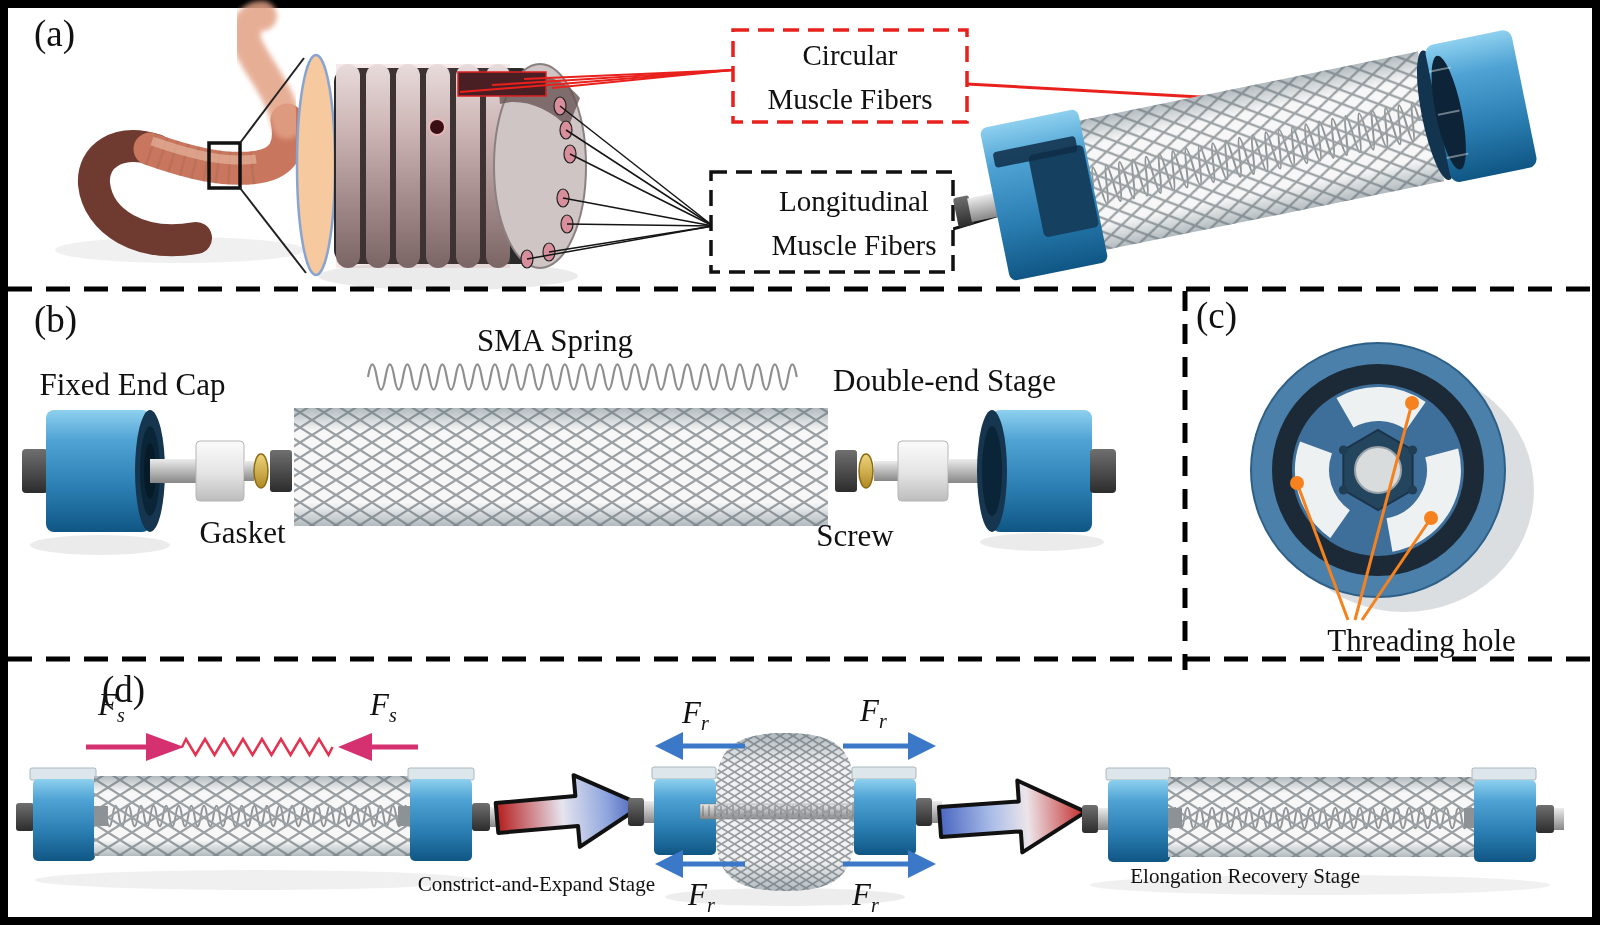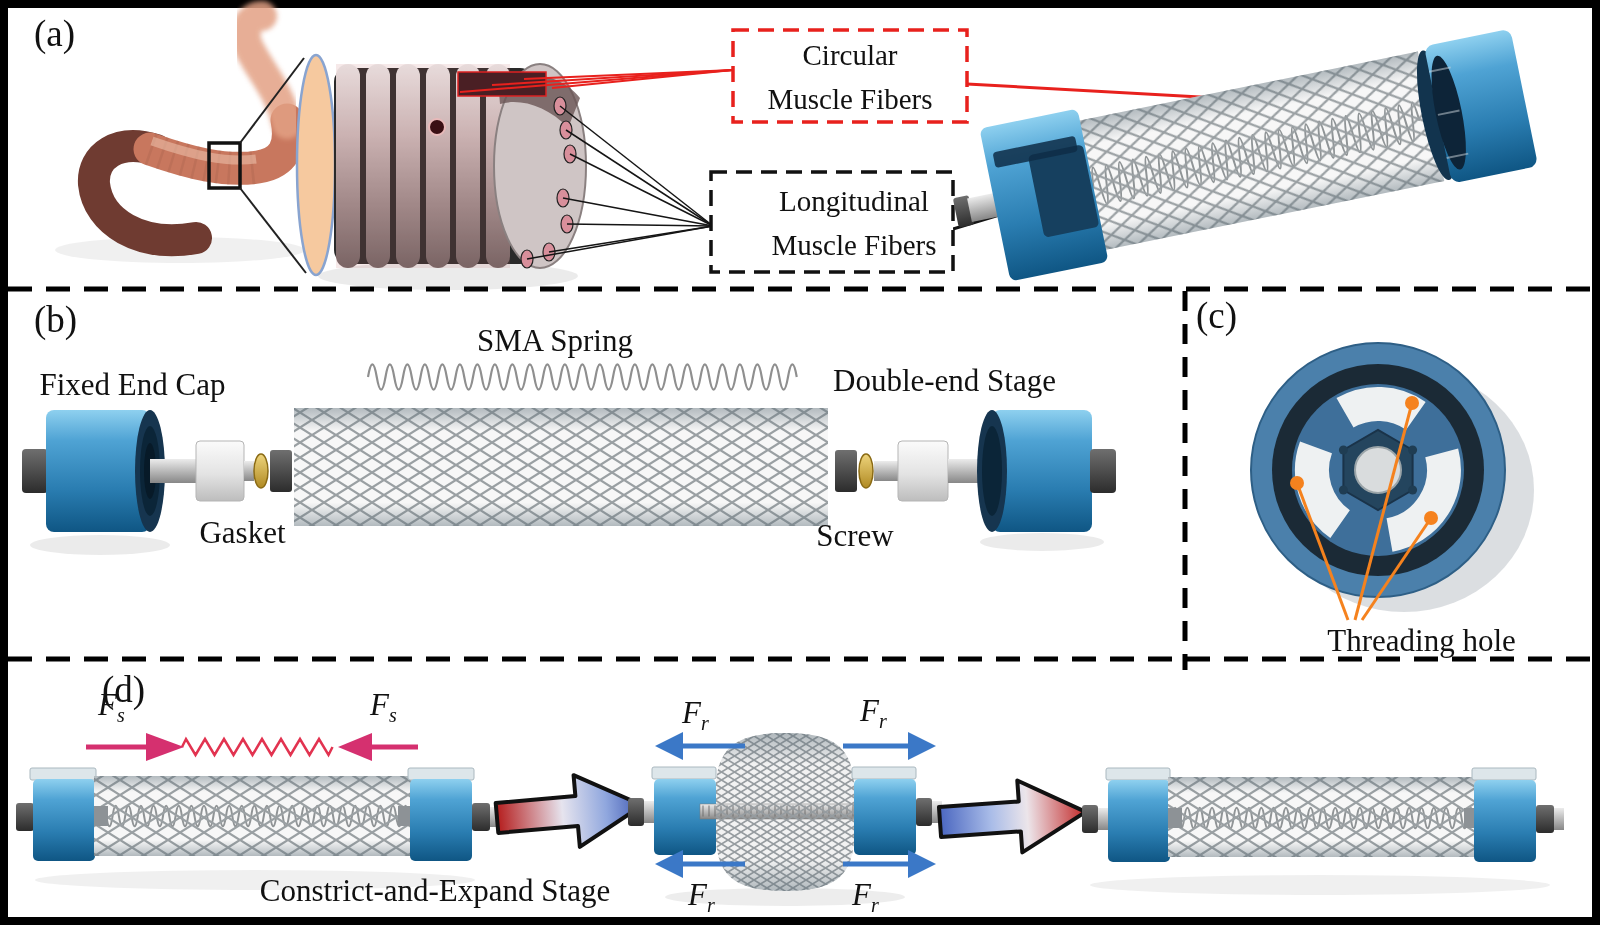--- a/index.html
+++ b/index.html
@@ -6,21 +6,21 @@
   .stage{position:relative;width:1600px;height:925px;background:#fff;overflow:hidden;
          font-family:"Liberation Serif",serif;color:#111;}
   .stage svg{position:absolute;left:0;top:0;}
   .txt{position:absolute;z-index:5;color:#111;line-height:1.2;white-space:nowrap;}
   .tag{font-size:37px;}
   .lbl{font-size:31px;}
   .ctr{text-align:center;white-space:normal;}
   .boxtxt{font-size:29px;line-height:1.5;text-align:center;white-space:normal;}
   .flabel{font-size:31px;font-style:italic;}
   .flabel sub{font-size:20px;font-style:italic;}
-  .stagecap{font-size:31px;text-align:center;white-space:nowrap;}
+  .stagecap{font-size:21px;text-align:right;white-space:nowrap;}
 </style>
 </head>
 <body>
 
 <div class="stage">
 
 <svg width="1600" height="925" viewBox="0 0 1600 925">
   <defs>
     <linearGradient id="capG" x1="0" y1="0" x2="0" y2="1">
       <stop offset="0" stop-color="#8ed0ef"></stop>
@@ -343,14 +343,15 @@
 <div class="txt lbl ctr" style="left:1294px;top:622px;width:255px;">Threading hole</div>
 
 <div class="txt tag" style="left:102px;top:668px;">(d)</div>
 <div class="txt flabel" style="left:98px;top:686px;"><i>F</i><sub>s</sub></div>
 <div class="txt flabel" style="left:370px;top:686px;"><i>F</i><sub>s</sub></div>
 <div class="txt flabel" style="left:682px;top:694px;"><i>F</i><sub>r</sub></div>
 <div class="txt flabel" style="left:860px;top:692px;"><i>F</i><sub>r</sub></div>
 <div class="txt flabel" style="left:688px;top:876px;"><i>F</i><sub>r</sub></div>
 <div class="txt flabel" style="left:852px;top:876px;"><i>F</i><sub>r</sub></div>
 <div class="txt stagecap" style="left:215px;top:872px;width:440px;">Constrict-and-Expand Stage</div>
+<div class="txt stagecap" style="left:915px;top:864px;width:445px;">Elongation Recovery Stage</div>
 
 </div>
 
 </body></html>

